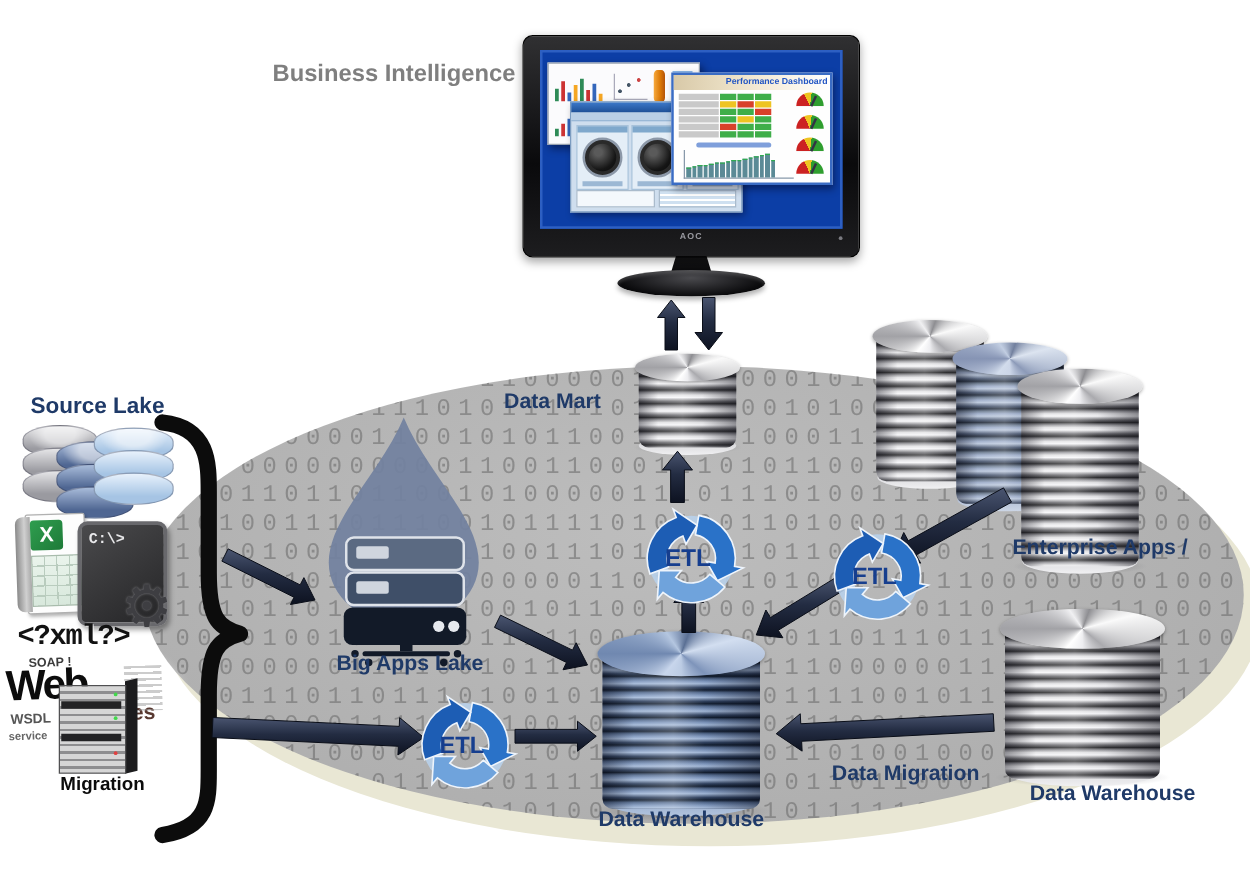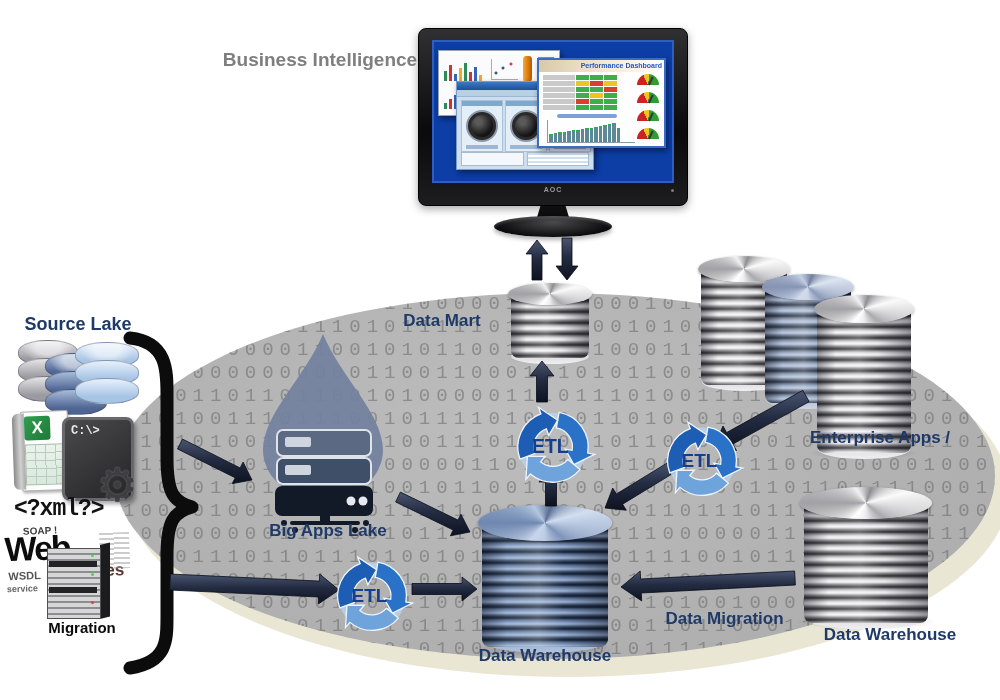--- a/index.html
+++ b/index.html
@@ -9,21 +9,21 @@
   .glow{position:absolute;left:127px;top:307px;width:882px;height:370px;border-radius:50%;
         background:var(--cream_glow,#e9e7d4);z-index:1}
   .binary-ellipse{position:absolute;left:115px;top:293px;width:880px;height:366px;border-radius:50%;
         overflow:hidden;z-index:2;
         background:radial-gradient(ellipse at 46% 36%,#bdbdbd,#aeaeae 78%,#a6a6a6)}
   .brow{white-space:nowrap;font-family:"Liberation Mono",monospace;font-size:19px;line-height:23px;
         letter-spacing:6px;color:rgba(110,110,110,.6);padding-left:8px}
   
   .lbl{position:absolute;font:bold 17px "Liberation Sans",sans-serif;color:var(--label_navy,#1f3a68);
        text-align:center;z-index:60}
-  .bi-title{position:absolute;left:218px;top:46px;width:204px;text-align:center;z-index:60;
+  .bi-title{position:absolute;left:218px;top:46px;width:204px;z-index:60;
        font:bold 19px "Liberation Sans",sans-serif;line-height:27px;color:var(--title_gray,#7f7f7f)}
   .mf-lbl{font:bold 15px "Liberation Sans",sans-serif;color:#0b0b0b}
   
   .cyl{position:absolute;z-index:5}
   .cyl-cap{position:absolute;left:0;top:0;width:100%;height:var(--caph);border-radius:50%;
            box-shadow:0 1px 3px rgba(0,0,0,.35)}
   .cyl-ribs{position:absolute;left:3%;right:3%;top:calc(var(--caph)*0.5);bottom:5px;
             border-radius:0 0 8px 8px}
   .cyl-shade{position:absolute;left:3%;right:3%;top:calc(var(--caph)*0.5);bottom:5px;
             border-radius:0 0 8px 8px;

